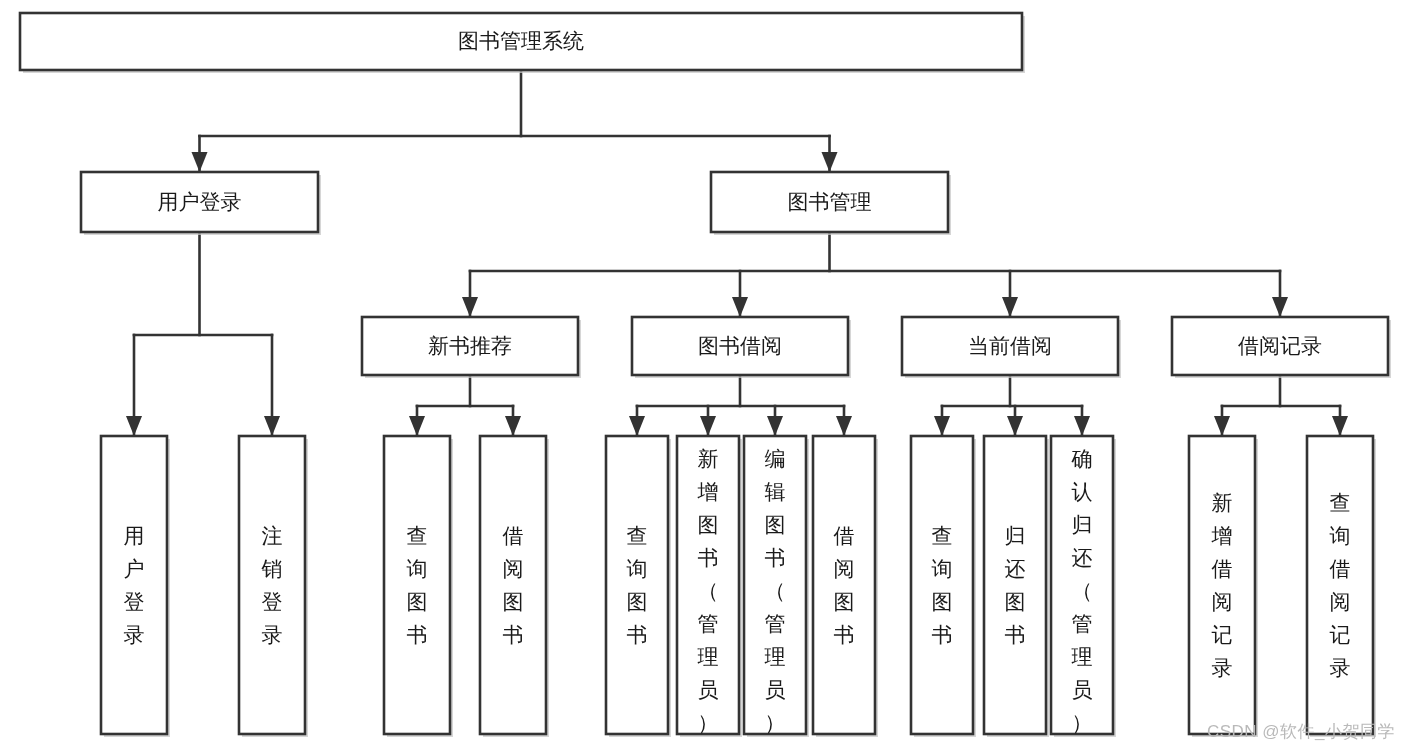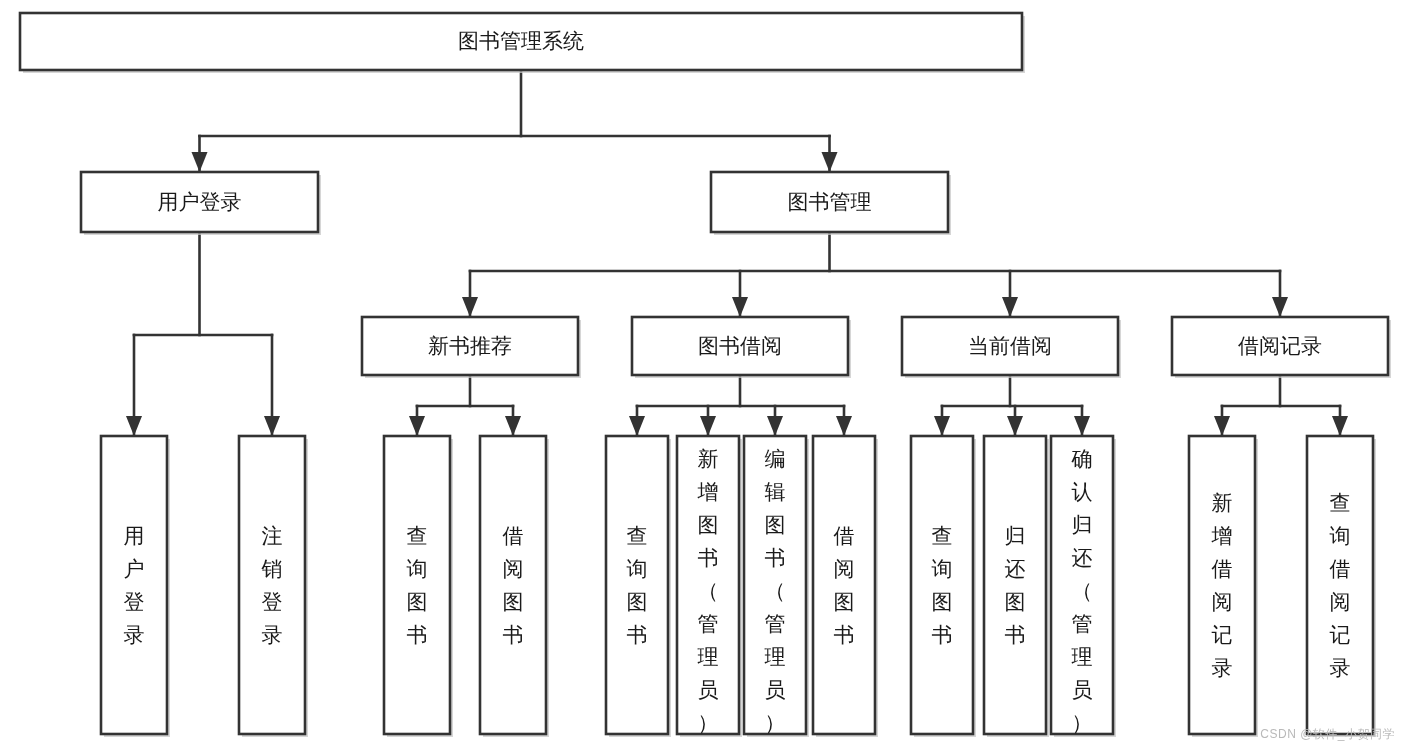--- a/index.html
+++ b/index.html
@@ -51,21 +51,21 @@
     font-family: "Liberation Sans", "DejaVu Sans", sans-serif;
     font-size: 21px;
     fill: #1a1a1a;
     text-anchor: middle;
   }
   .watermark {
     position: absolute;
     right: 10px;
     bottom: 4px;
     font-family: "Liberation Sans", "DejaVu Sans", sans-serif;
-    font-size: 12px;
+    font-size: 17px;
     color: #b9b9b9;
     letter-spacing: 0.5px;
     white-space: nowrap;
     user-select: none;
   }
 </style>
 </head>
 <body>
 
 <div id="chart-root">

